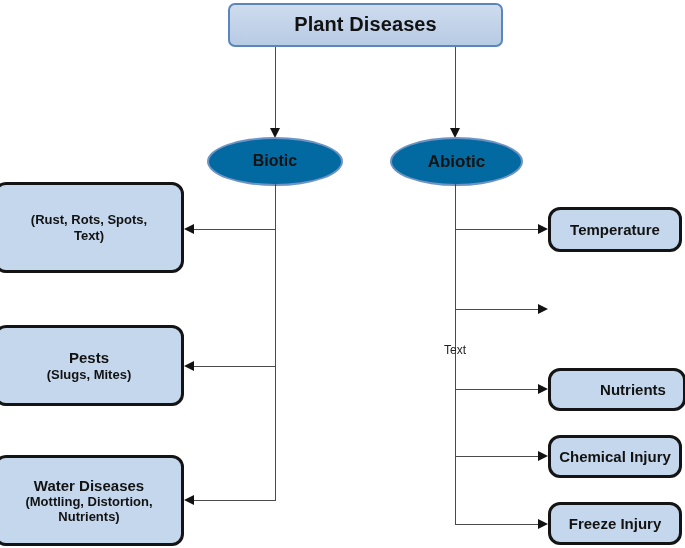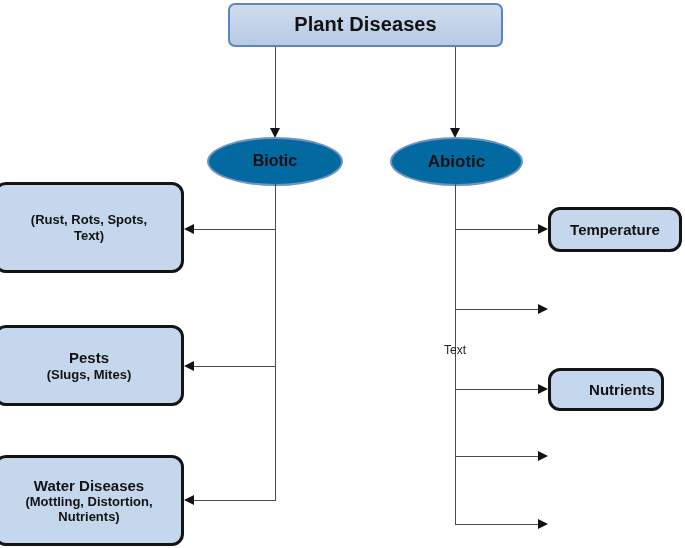--- a/index.html
+++ b/index.html
@@ -163,19 +163,25 @@
     <span class="line-main">Water Diseases</span>
     <span class="line-sub">(Mottling, Distortion,</span>
     <span class="line-sub">Nutrients)</span>
   </div>
 
   <div class="node leaf-box" style="left:548px; top:207px; width:134px; height:45px;">
     <span class="line-main">Temperature</span>
   </div>
 
 
-  <div class="node leaf-box" style="left:548px; top:368px; width:116px; height:43px;padding-left:32px;">
+  <div class="node leaf-box" style="left:548px; top:368px; width:138px; height:43px;padding-left:32px;">
     <span class="line-main">Nutrients</span>
   </div>
 
+  <div class="node leaf-box" style="left:548px; top:435px; width:134px; height:43px;">
+    <span class="line-main">Chemical Injury</span>
+  </div>
 
+  <div class="node leaf-box" style="left:548px; top:502px; width:134px; height:43px;">
+    <span class="line-main">Freeze Injury</span>
+  </div>
 
 </div>
 
 </body></html>

